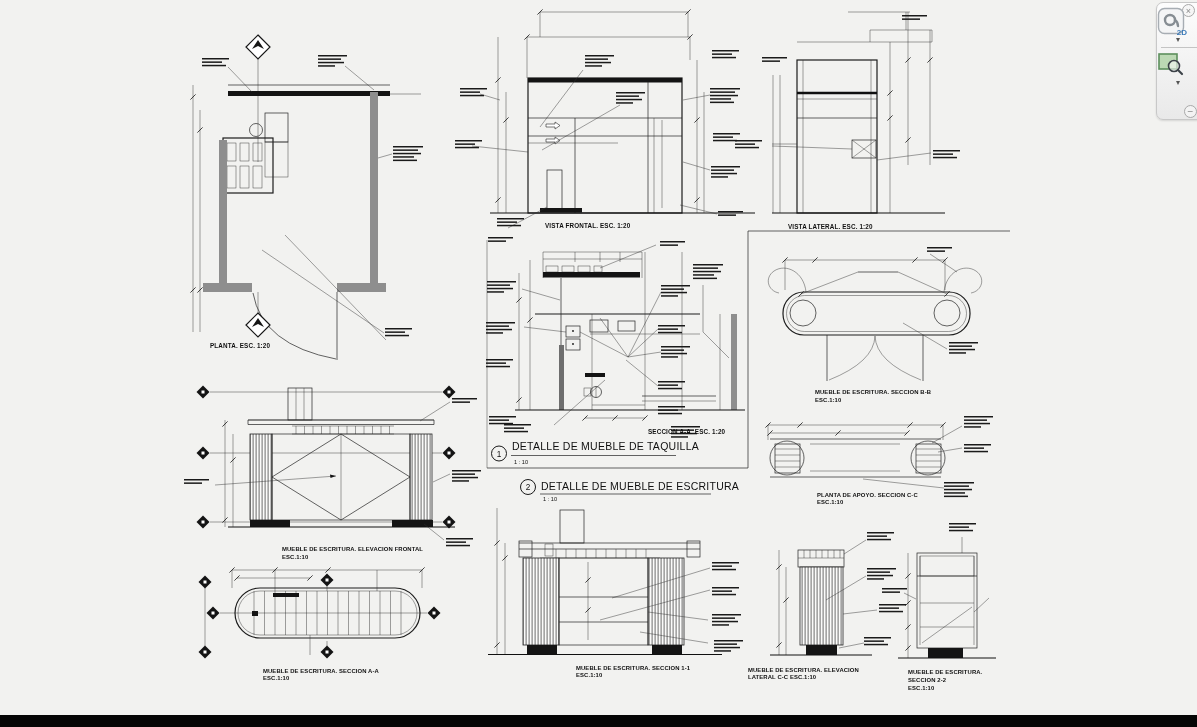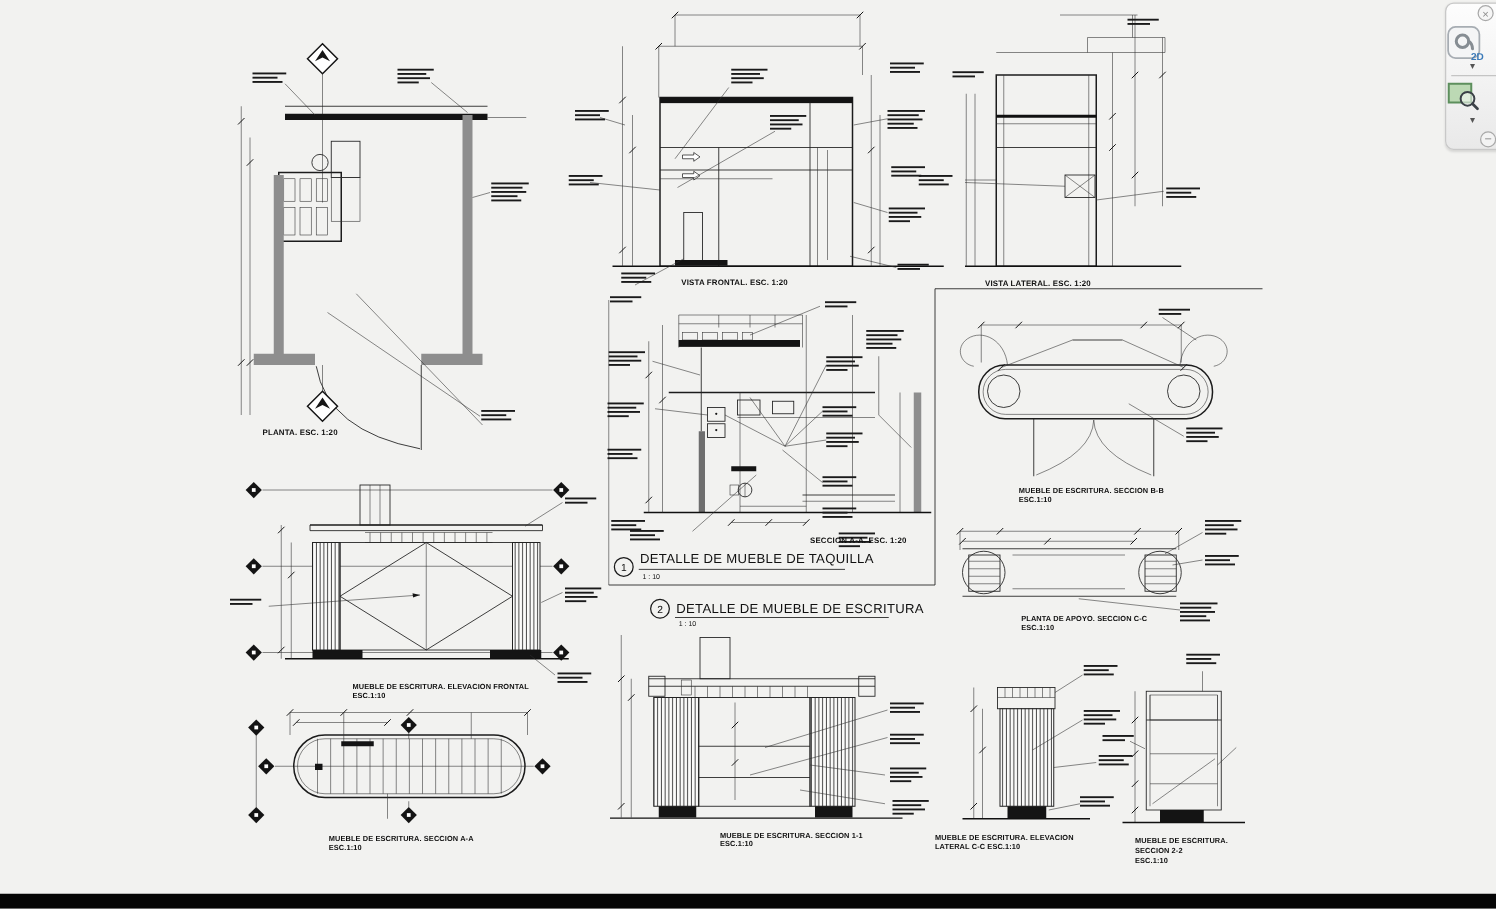--- a/index.html
+++ b/index.html
@@ -33,21 +33,21 @@
     background:linear-gradient(180deg,#fdfdfd,#e9e9e9);
     box-shadow:0 1px 2px rgba(0,0,0,.12);
   }
   .toolbar button{background:transparent;border:none;padding:0;margin:0;cursor:pointer;}
   .tb-close{
     position:absolute;top:1px;right:8px;width:13px;height:13px;border-radius:50%;
     border:1px solid #a9a9a9 !important;background:#f6f6f6 !important;
     color:#8a8a8a;font-size:9px;line-height:10px;text-align:center;
   }
   .tb-tool{display:block;margin:4px 0 0 7px;width:28px;height:28px;position:relative;}
-  .tb-tool.first{margin-top:17px;}
+  .tb-tool.first{margin-top:4px;}
   .badge2d{
     position:absolute;right:-2px;bottom:-2px;font-size:8px;font-weight:700;
     color:#3a79b8;letter-spacing:0;
   }
   .tb-caret{width:28px;margin-left:7px;text-align:center;color:#555;font-size:8px;line-height:9px;cursor:pointer;}
   .tb-sep{height:1px;background:#c4c4c4;margin:3px 2px 2px 4px;}
   .tb-min{
     position:absolute;bottom:1px;right:6px;width:13px;height:13px;border-radius:50%;
     border:1px solid #a9a9a9 !important;background:#f3f3f3 !important;
     color:#8a8a8a;font-size:10px;line-height:10px;text-align:center;

